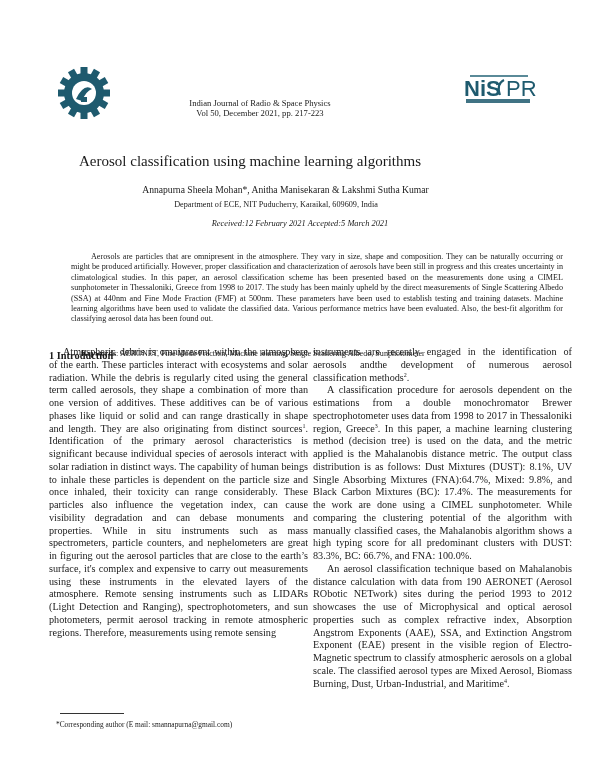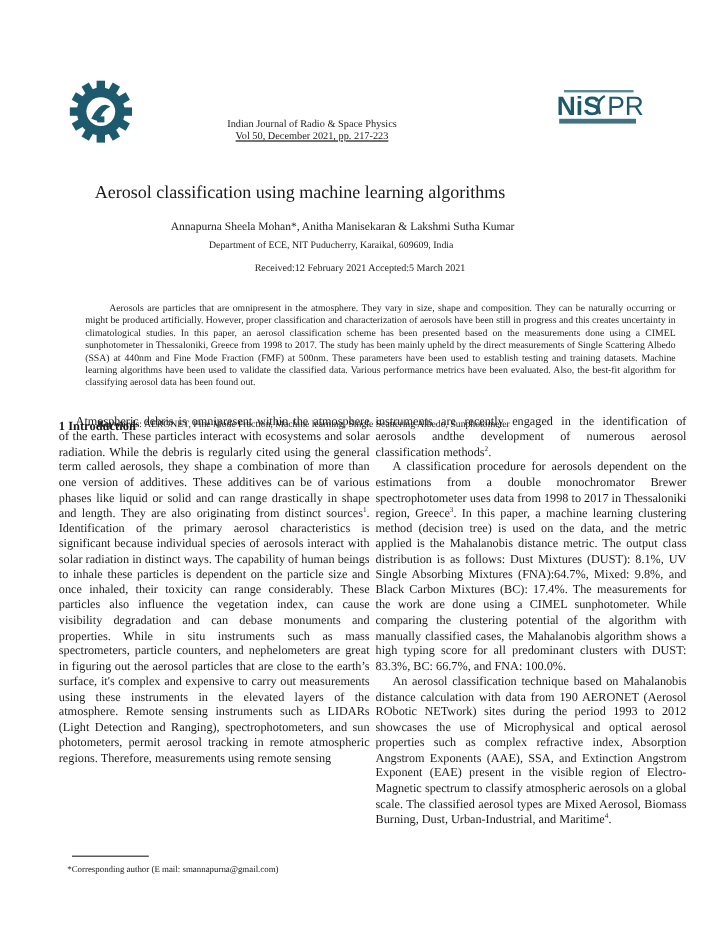--- a/index.html
+++ b/index.html
@@ -5,21 +5,21 @@
     html, body { margin: 0; padding: 0; background: #ffffff; }
     body { width: 600px; height: 776px; position: relative; overflow: hidden;
       font-family: "Liberation Serif", "DejaVu Serif", serif; color: #1a1a1a; }
     .abs { position: absolute; }
     #csir-logo { left: 58px; top: 67px; width: 52px; height: 52px; }
     #nisc-logo { left: 462px; top: 74px; width: 100px; height: 34px; }
     .journal { left: 0; width: 520px; text-align: center; font-size: 8.6px; line-height: 10px; }
     .title { left: 0; width: 500px; top: 153px; text-align: center; font-size: 15px; }
     .authors { left: 0; width: 571px; top: 184px; text-align: center; font-size: 9.6px; }
     .dept { left: 0; width: 552px; top: 200px; text-align: center; font-size: 8.2px; }
-    .received { left: 0; width: 600px; top: 219px; text-align: center; font-size: 8.4px; }
+    .received { left: 0; width: 600px; top: 219px; text-align: center; font-size: 8.4px; font-style: italic; }
     .abstract { left: 56px; width: 492px; top: 237px; font-size: 8.15px; line-height: 10.4px; text-align: justify; text-indent: 20px; margin: 15px; }
     .keywords { left: 81px; top: 323px; font-size: 8.1px; margin-top: 26px; }
     .keywords b { font-weight: bold; }
     .col { width: 259px; font-size: 10.2px; line-height: 12.75px; text-align: justify; margin: 0; }
     .col p { margin: 0; text-indent: 14px; }
     .col p.noind { text-indent: 0; }
     #col-left { left: 49px; top: 346px; }
     #col-right { left: 313px; top: 346px; }
     .section-head { left: 49px; top: 334px; font-size: 10.4px; font-weight: bold; margin-top: 16px; }
     sup { font-size: 6px; line-height: 0; vertical-align: 4px; }
@@ -54,21 +54,21 @@
 
 <svg id="nisc-logo" class="abs" viewBox="0 0 100 34">
   <text x="2" y="22" font-family="Liberation Sans, sans-serif" font-size="22" fill="#1e5a6e" font-weight="bold">NiS</text>
   <text x="44" y="22" font-family="Liberation Sans, sans-serif" font-size="22" fill="#1e5a6e">PR</text>
   <path d="M38 21 Q34 10 42 6" stroke="#1e5a6e" stroke-width="2" fill="none"></path>
   <rect x="8" y="1" width="58" height="2" fill="#5a8a98"></rect>
   <rect x="4" y="25" width="64" height="4" fill="#1e5a6e" opacity="0.85"></rect>
 </svg>
 
 <div class="abs journal" style="top:98px;">Indian Journal of Radio &amp; Space Physics</div>
-<div class="abs journal" style="top:108px;text-decoration:underline;">Vol 50, December 2021, pp. 217-223</div>
+<div class="abs journal" style="top:108px;">Vol 50, December 2021, pp. 217-223</div>
 
 <div class="abs title">Aerosol classification using machine learning algorithms</div>
 <div class="abs authors">Annapurna Sheela Mohan*, Anitha Manisekaran &amp; Lakshmi Sutha Kumar</div>
 <div class="abs dept">Department of ECE, NIT Puducherry, Karaikal, 609609, India</div>
 <div class="abs received">Received:12 February 2021 Accepted:5 March 2021</div>
 
 <p class="abs abstract">Aerosols are particles that are omnipresent in the atmosphere. They vary in size, shape and composition. They can be naturally occurring or might be produced artificially. However, proper classification and characterization of aerosols have been still in progress and this creates uncertainty in climatological studies. In this paper, an aerosol classification scheme has been presented based on the measurements done using a CIMEL sunphotometer in Thessaloniki, Greece from 1998 to 2017. The study has been mainly upheld by the direct measurements of Single Scattering Albedo (SSA) at 440nm and Fine Mode Fraction (FMF) at 500nm. These parameters have been used to establish testing and training datasets. Machine learning algorithms have been used to validate the classified data. Various performance metrics have been evaluated. Also, the best-fit algorithm for classifying aerosol data has been found out.</p>
 
 <div class="abs keywords">
   <b>Keywords</b><span>: AERONET, Fine Mode Fraction, Machine learning, Single Scattering Albedo, Sunphotometer</span>

